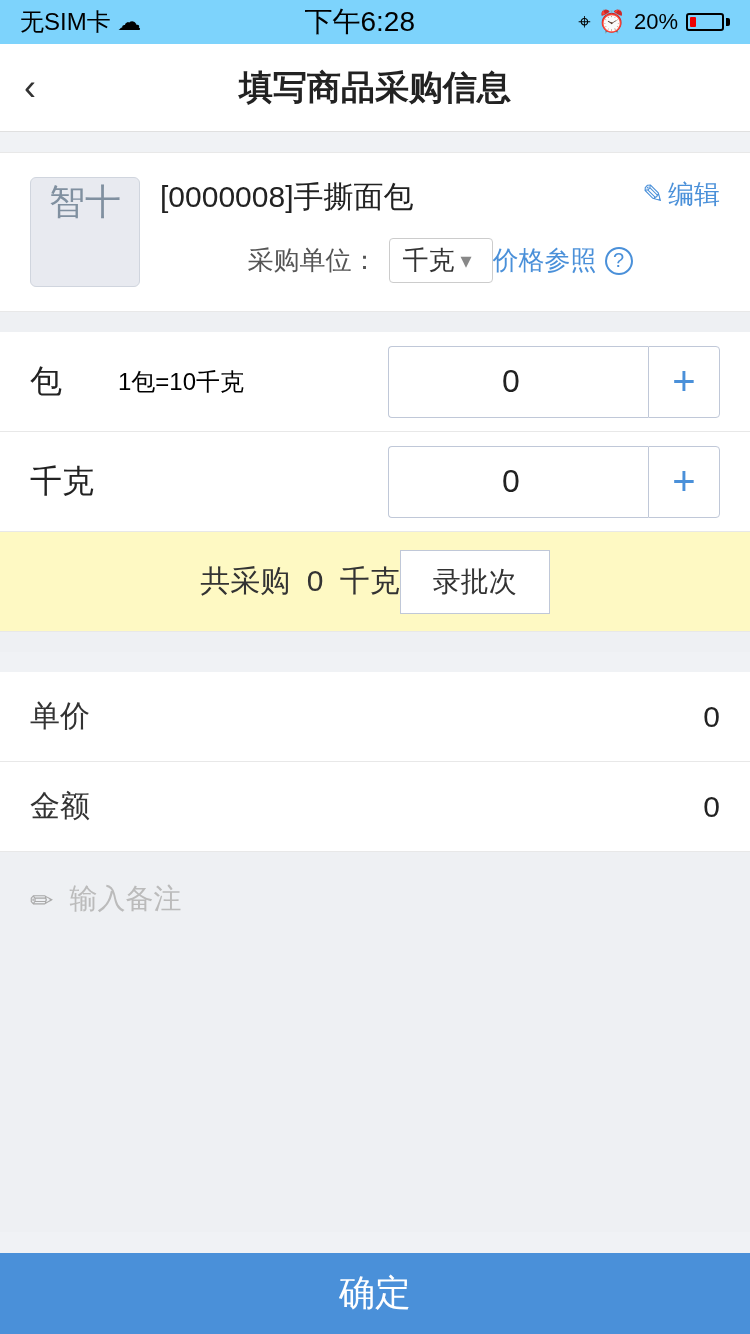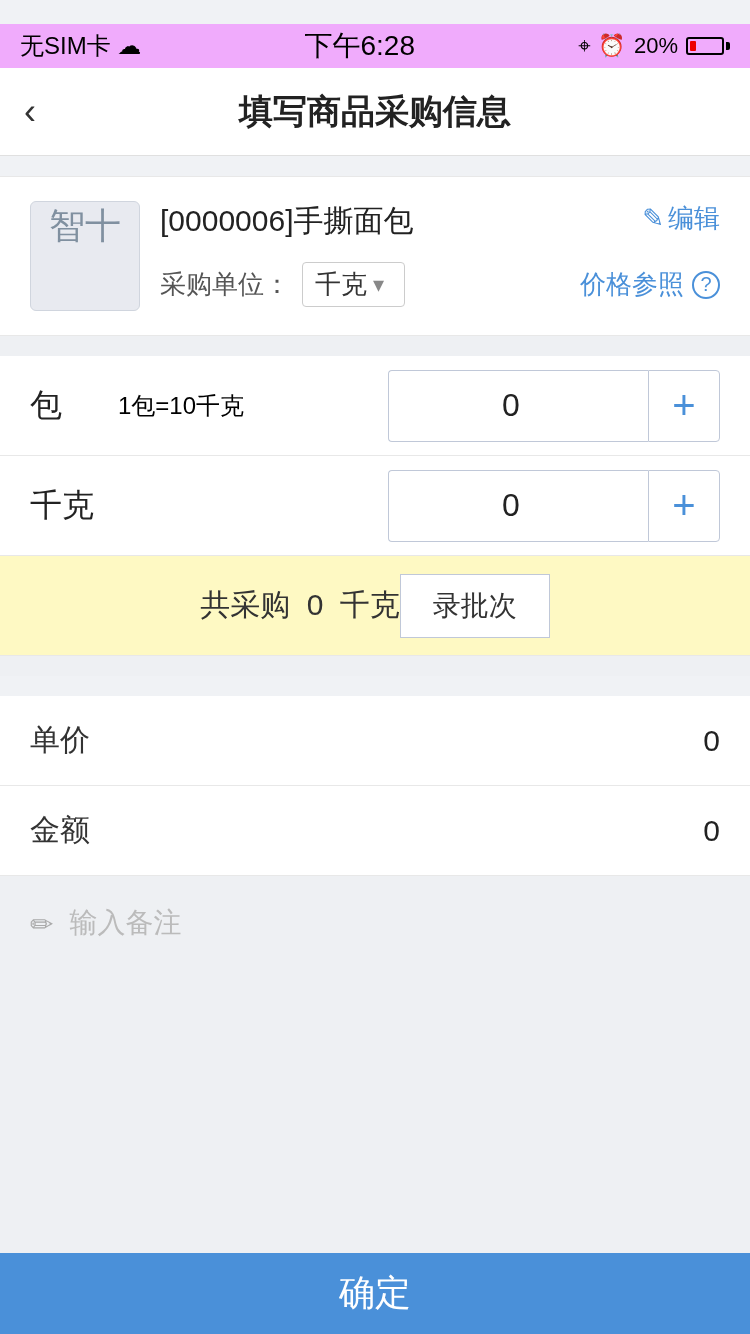--- a/index.html
+++ b/index.html
@@ -9,28 +9,27 @@
       min-height: 1334px;
       font-family: -apple-system, "PingFang SC", "Helvetica Neue", sans-serif;
       background: #f0f2f5;
       font-size: 28px;
     }
 
     
     .status-bar {
       width: 750px;
       height: 44px;
-      background: #f0abfc;
+      background: #7dd3fc;
       display: flex;
       align-items: center;
       justify-content: space-between;
       padding: 4px 20px;
       font-size: 24px;
       color: #000;
-      margin-top: 24px;
     }
     .status-left { display: flex; align-items: center; gap: 8px; }
     .status-center { font-size: 28px; font-weight: 500; }
     .status-right { display: flex; align-items: center; gap: 8px; font-size: 22px; }
     .battery-icon {
       display: inline-flex;
       align-items: center;
       gap: 2px;
     }
     .battery-body {
@@ -119,21 +118,21 @@
       display: flex;
       align-items: center;
       gap: 4px;
       cursor: pointer;
       white-space: nowrap;
     }
     .product-unit-row {
       margin-top: 20px;
       display: flex;
       align-items: center;
-      justify-content: space-between;
+      justify-content: center;
     }
     .unit-label { font-size: 26px; color: #555; margin-right: 12px; }
     .unit-select {
       border: 1px solid #ccc;
       border-radius: 4px;
       padding: 4px 20px 4px 12px;
       font-size: 26px;
       color: #333;
       background: #fff;
       position: relative;
@@ -327,21 +326,21 @@
   <span class="nav-back">‹</span>
   <span class="nav-title">填写商品采购信息</span>
 </div>
 
 <div class="product-card">
   <div class="product-thumb">
     <span>智十</span>
   </div>
   <div class="product-info">
     <div class="product-top-row">
-      <span class="product-name">[0000006]手撕面包</span>
+      <span class="product-name">[0000008]手撕面包</span>
       <span class="edit-btn">
         <span>✎</span>
         <span>编辑</span>
       </span>
     </div>
     <div class="product-unit-row">
       <div style="display:flex;align-items:center;">
         <span class="unit-label">采购单位：</span>
         <div class="unit-select">
           <span>千克</span>

